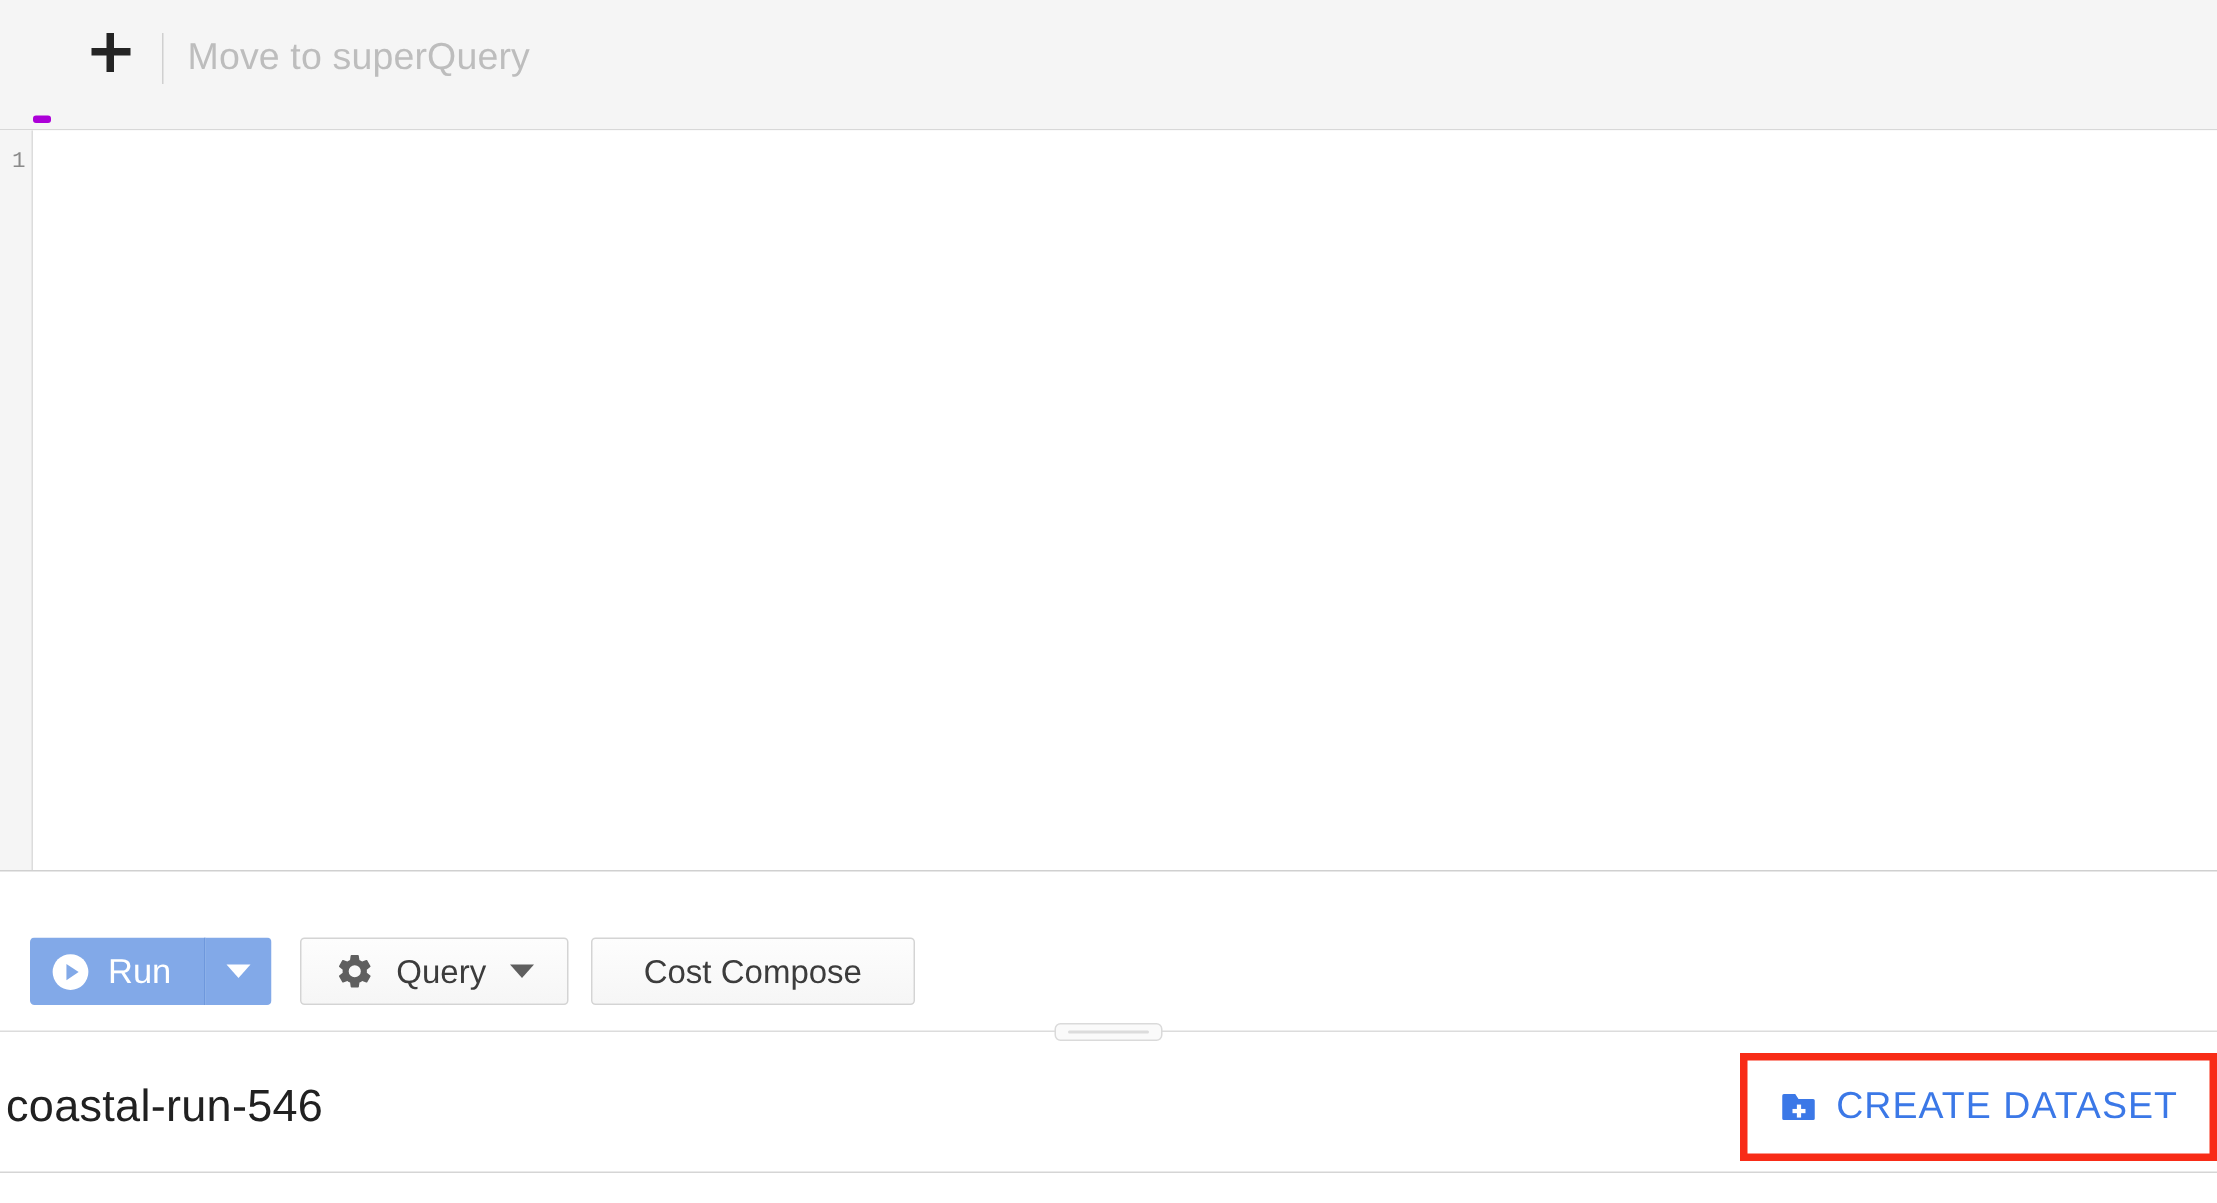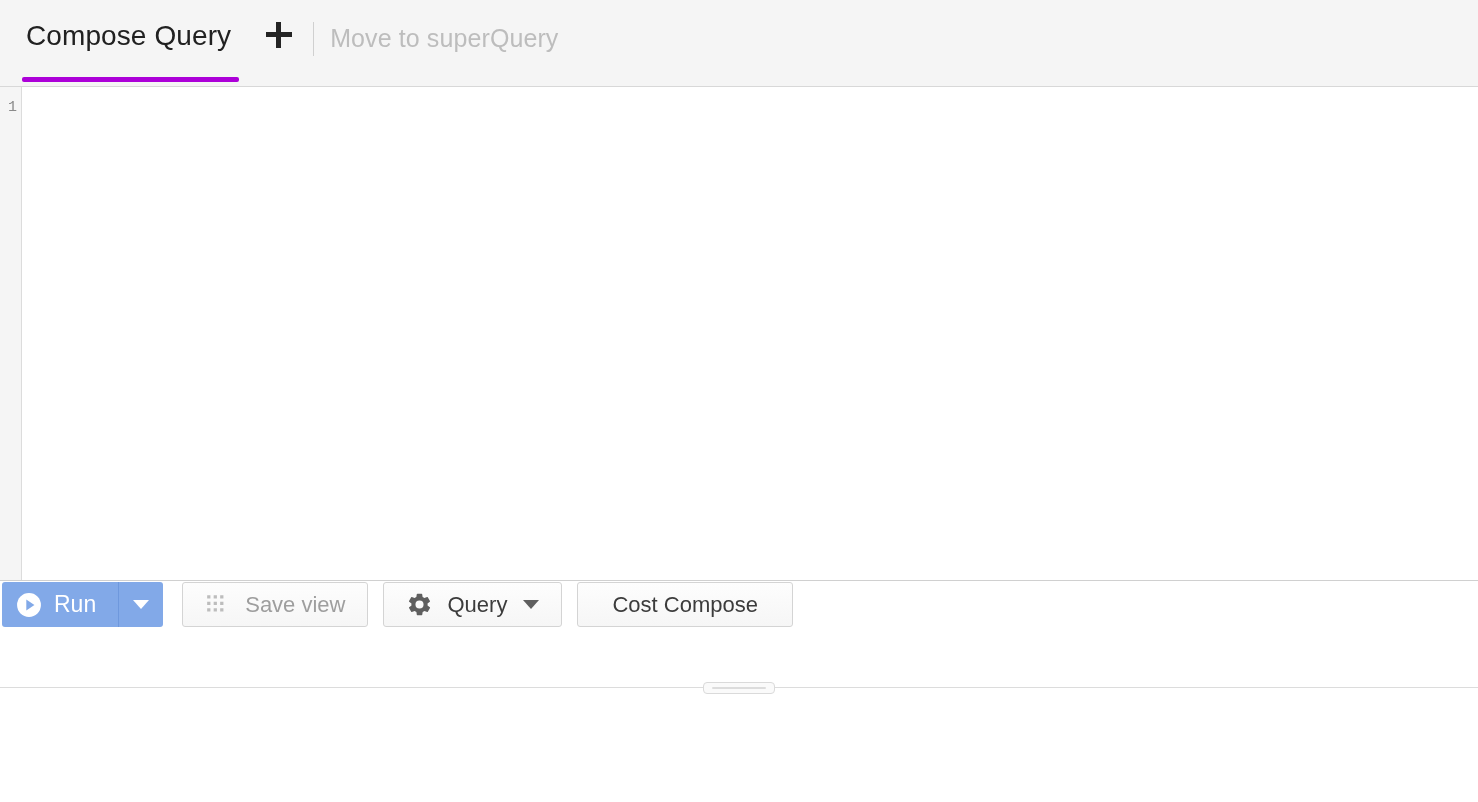--- a/index.html
+++ b/index.html
@@ -153,22 +153,22 @@
 
   
   .toolbar {
     position: absolute;
     left: 0;
     top: 582px;
     width: 1424px;
     height: 88px;
     background: #ffffff;
     display: flex;
-    align-items: flex-start;
-    padding-left: 2px;
+    align-items: flex-end;
+    padding-left: 20px;
     box-sizing: border-box;
   }
 
   .btn {
     display: flex;
     align-items: center;
     height: 45px;
     box-sizing: border-box;
     border: 1px solid #d4d4d4;
     border-radius: 3px;
@@ -337,21 +337,20 @@
   }
 </style>
 </head>
 <body>
 
 <div class="app">
 
   <div class="tabbar">
 
     <div class="tab">
-      <span class="tab-label">Compose Query</span>
       <span class="tab-underline"></span>
     </div>
 
     <div class="plus-btn">
       <span class="plus-glyph"></span>
     </div>
 
     <div class="tab-sep"></div>
 
     <div class="move-link">Move to superQuery</div>
@@ -373,50 +372,50 @@
           <polygon points="9.5,7 17,12 9.5,17" fill="#82a9e8"></polygon>
         </svg>
         <span class="btn-text">Run</span>
       </div>
       <div class="run-arrow">
         <span class="caret"></span>
       </div>
     </div>
 
 
-    <div class="btn disabled">
-      <svg class="grid-icon" viewBox="0 0 24 24">
-        <g fill="#bdbdbd">
-          <rect x="2" y="3" width="3" height="3"></rect>
-          <rect x="8" y="3" width="3" height="3"></rect>
-          <rect x="14" y="3" width="3" height="3"></rect>
-          <rect x="2" y="9" width="3" height="3"></rect>
-          <rect x="8" y="9" width="3" height="3"></rect>
-          <rect x="14" y="9" width="3" height="3"></rect>
-          <rect x="2" y="15" width="3" height="3"></rect>
-          <rect x="8" y="15" width="3" height="3"></rect>
-          <rect x="14" y="15" width="3" height="3"></rect>
-        </g>
-      </svg>
-      <span class="btn-text">Save view</span>
-    </div>
 
     <div class="btn">
       <svg class="gear-icon" viewBox="0 0 24 24">
         <path fill="#5f5f5f" d="M19.14 12.94a7.07 7.07 0 0 0 0-1.88l2.03-1.58a.5.5 0 0 0 .12-.64l-1.92-3.32a.5.5 0 0 0-.6-.22l-2.39.96a7.3 7.3 0 0 0-1.62-.94l-.36-2.54a.5.5 0 0 0-.5-.42h-3.84a.5.5 0 0 0-.5.42l-.36 2.54c-.58.24-1.12.55-1.62.94l-2.39-.96a.5.5 0 0 0-.6.22L2.71 8.84a.5.5 0 0 0 .12.64l2.03 1.58a7.07 7.07 0 0 0 0 1.88l-2.03 1.58a.5.5 0 0 0-.12.64l1.92 3.32c.12.22.39.3.6.22l2.39-.96c.5.39 1.04.7 1.62.94l.36 2.54c.04.24.25.42.5.42h3.84c.25 0 .46-.18.5-.42l.36-2.54c.58-.24 1.12-.55 1.62-.94l2.39.96c.21.08.48 0 .6-.22l1.92-3.32a.5.5 0 0 0-.12-.64l-2.03-1.58zM12 15.6A3.6 3.6 0 1 1 12 8.4a3.6 3.6 0 0 1 0 7.2z"></path>
       </svg>
       <span class="btn-text">Query</span>
       <span class="caret dark"></span>
     </div>
 
     <div class="btn" style="padding:0 34px;">
       <span class="btn-text">Cost Compose</span>
     </div>
   </div>
 
   <div class="splitter">
     <div class="splitter-line"></div>
     <div class="splitter-handle"></div>
   </div>
 
+  <div class="project-row">
+    <div class="project-name">coastal-run-546</div>
+    <div class="spacer"></div>
+
+    <div class="create-dataset-wrap">
+      <div class="highlight-box"></div>
+      <div class="create-dataset">
+        <svg class="folder-add-icon" viewBox="0 0 24 24">
+          <path fill="#3b78e7" d="M10 4H3a1 1 0 0 0-1 1v14a1 1 0 0 0 1 1h18a1 1 0 0 0 1-1V8a1 1 0 0 0-1-1h-9l-2-3z"></path>
+          <rect x="11" y="10.5" width="2.6" height="8" fill="#ffffff"></rect>
+          <rect x="8.3" y="13.2" width="8" height="2.6" fill="#ffffff"></rect>
+        </svg>
+        <span class="create-dataset-label">CREATE DATASET</span>
+      </div>
+    </div>
+  </div>
 
   <div class="footer-strip"></div>
 </div>
 
 </body></html>

